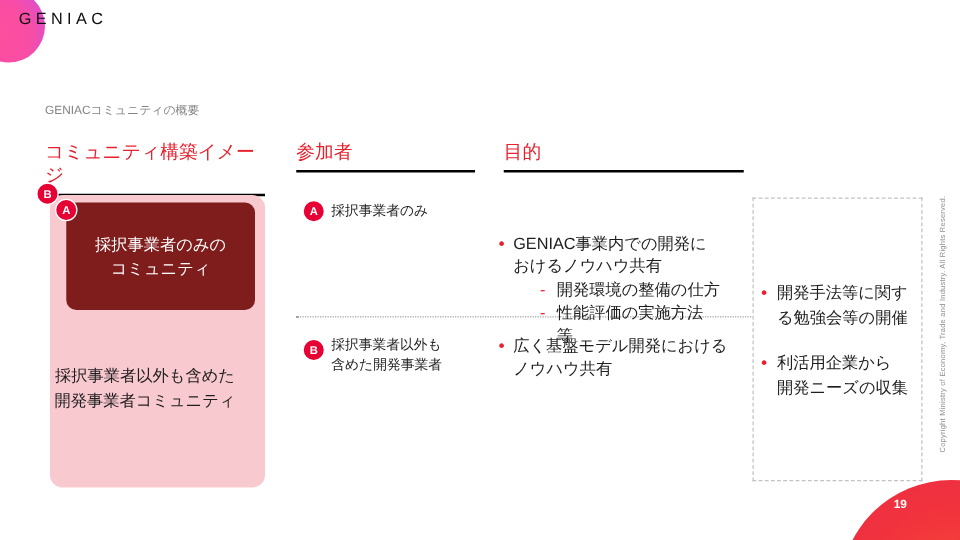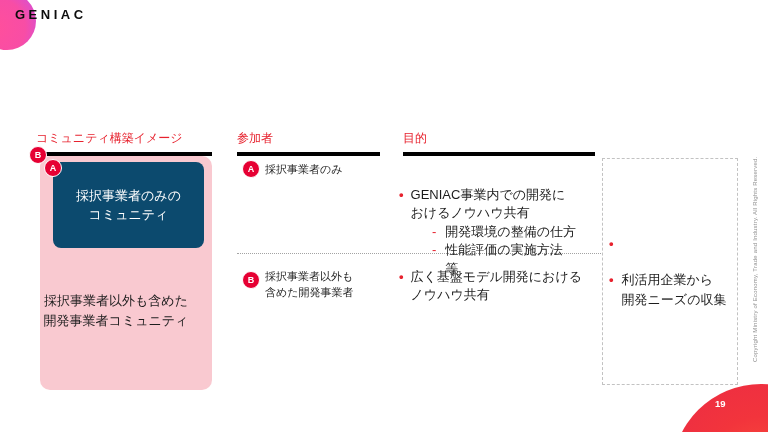--- a/index.html
+++ b/index.html
@@ -3,35 +3,35 @@
 <meta charset="utf-8">
 <style>
   html,body{margin:0;padding:0;background:#fff;}
   .slide{position:relative;width:768px;height:432px;background:#ffffff;overflow:hidden;
          font-family:"Liberation Sans","DejaVu Sans",sans-serif;color:#1d1d1d;}
 
   
   .blob{position:absolute;left:-22px;top:-8px;width:58px;height:58px;border-radius:50%;
         background:radial-gradient(circle at 30% 62%,#ff4f9c 0%,#f84da5 55%,#d94fd2 85%,#cf52dd 100%);}
 
-  .logo{position:absolute;left:15px;top:7px;font-size:13px;font-weight:700;letter-spacing:3.5px;color:#0d0d0d;}
+  .logo{position:absolute;left:15px;top:7px;font-size:13px;font-weight:400;letter-spacing:3.5px;color:#0d0d0d;}
 
   .title{position:absolute;left:36px;top:34px;font-size:16.5px;font-weight:700;line-height:1.3;
          white-space:pre-line;color:#1c1c1c;}
   .subtitle{position:absolute;left:36px;top:82px;font-size:9.5px;color:#838383;}
 
-  .col-header{position:absolute;top:112px;font-size:12px;color:#e7222e;padding-bottom:5px;
-              border-bottom:4px solid #000000;margin-top:18px;}
+  .col-header{position:absolute;top:112px;font-size:15px;color:#e7222e;padding-bottom:5px;
+              border-bottom:2px solid #000000;}
   #colh-diagram{left:36px;width:176px;}
   #colh-part{left:237px;width:143px;}
   #colh-purpose{left:403px;width:192px;}
 
   
   .pink-box{position:absolute;left:40px;top:156px;width:172px;height:234px;background:#f9c9d0;border-radius:10px;}
-  .red-box{position:absolute;left:53px;top:162px;width:151px;height:86px;background:#0c4a6e;border-radius:8px;
+  .red-box{position:absolute;left:53px;top:162px;width:151px;height:86px;background:#7f1d1d;border-radius:8px;
            color:#fff;font-size:13px;line-height:1.5;display:flex;align-items:center;justify-content:center;
            text-align:center;white-space:pre-line;}
   .outer-label{position:absolute;left:40px;top:291px;width:152px;font-size:13px;line-height:1.5;
                text-align:center;white-space:pre-line;color:#1d1d1d;}
 
   .badge{position:absolute;width:16px;height:16px;border-radius:50%;background:#e60033;border:1.5px solid #fff;
          color:#fff;font-size:9px;font-weight:700;display:flex;align-items:center;justify-content:center;
          box-sizing:content-box;}
   #badge-b-diagram{left:29px;top:146px;}
   #badge-a-diagram{left:44px;top:159px;}
@@ -70,20 +70,21 @@
              font-size:6px;color:#8f8f8f;white-space:nowrap;letter-spacing:0.2px;}
 </style>
 </head>
 <body>
 
 <div class="slide">
 
   <div class="blob"></div>
   <div class="logo">GENIAC</div>
 
+  <div class="subtitle">GENIACコミュニティの概要</div>
 
   <div class="col-header" id="colh-diagram">コミュニティ構築イメージ</div>
   <div class="col-header" id="colh-purpose">目的</div>
   <div class="col-header" id="colh-part">参加者</div>
 
   <div class="pink-box"></div>
   <div class="red-box">採択事業者のみの
 コミュニティ</div>
   <div class="outer-label">採択事業者以外も含めた
 開発事業者コミュニティ</div>
@@ -117,20 +118,22 @@
     <div class="bullet-line">
       <span class="marker-bullet"></span>
       <span class="wrap">広く基盤モデル開発における
 ノウハウ共有</span>
     </div>
   </div>
 
   <div class="side-box">
     <div class="side-item">
       <span class="marker-bullet"></span>
+      <span class="wrap">開発手法等に関す
+る勉強会等の開催</span>
     </div>
     <div class="side-item">
       <span class="marker-bullet"></span>
       <span class="wrap">利活用企業から
 開発ニーズの収集</span>
     </div>
   </div>
 
   <div class="page-circle"></div>
   <div class="page-number">19</div>

